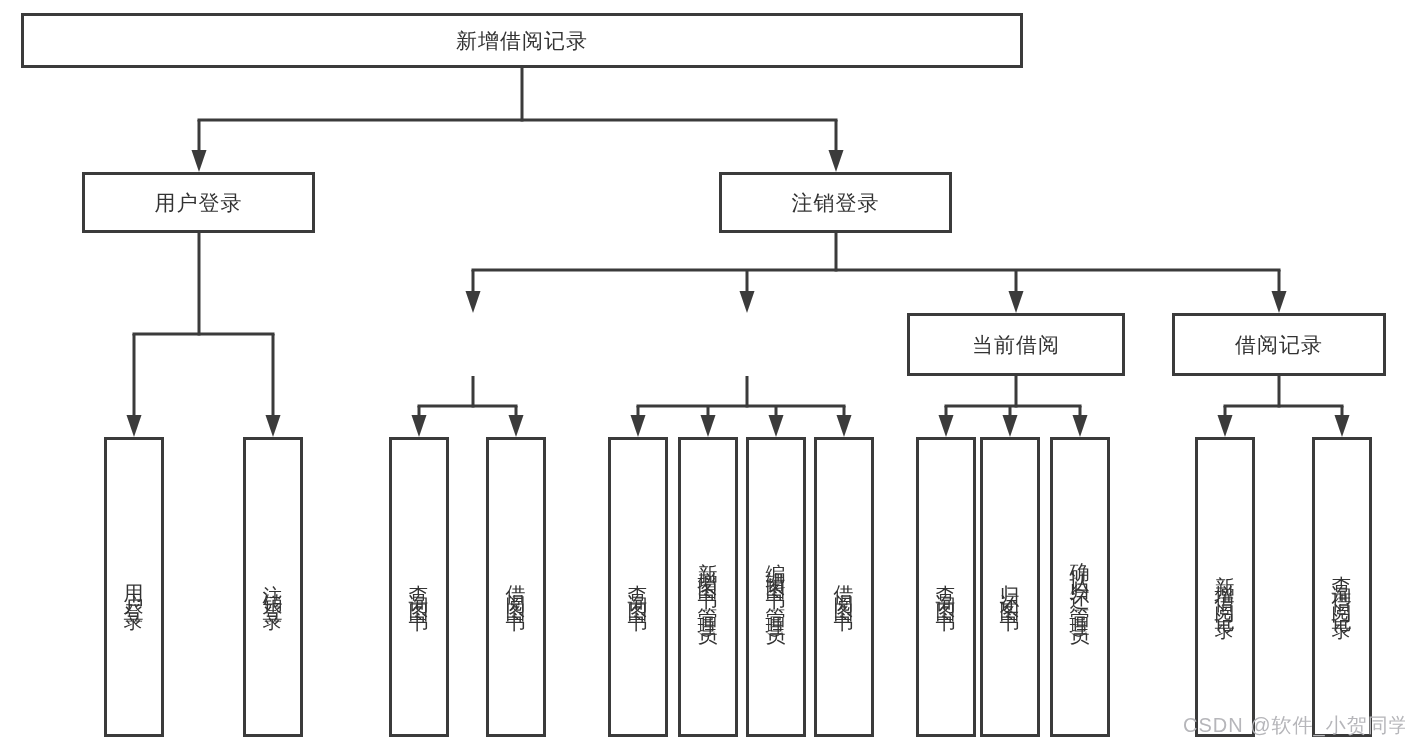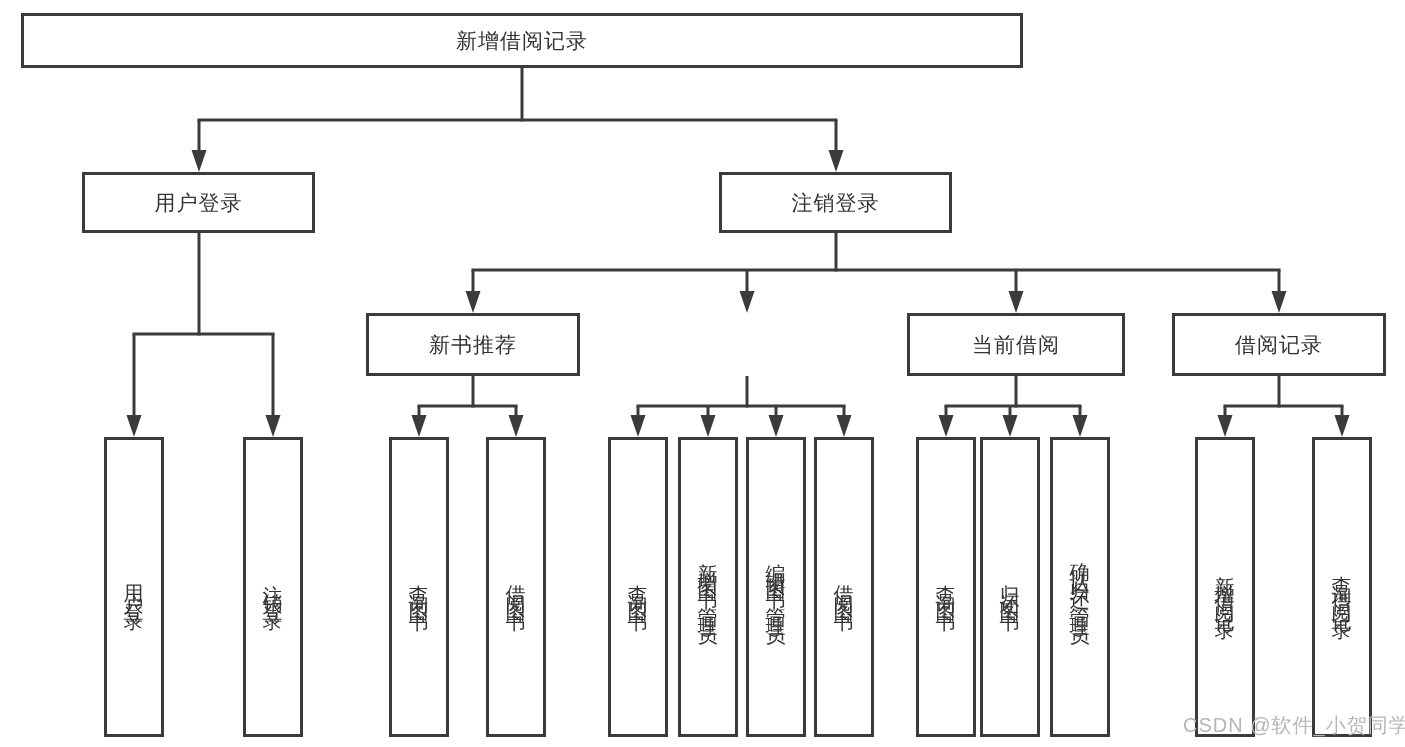--- a/index.html
+++ b/index.html
@@ -136,23 +136,20 @@
     <span class="hlabel">新增借阅记录</span>
   </div>
 
   <div class="node lvl2" style="left:82px">
     <span class="hlabel">用户登录</span>
   </div>
   <div class="node lvl2" style="left:719px">
     <span class="hlabel">注销登录</span>
   </div>
 
-  <div class="node lvl3" style="left:366px;width:214px">
-    <span class="hlabel">新书推荐</span>
-  </div>
   <div class="node lvl3" style="left:1172px;width:214px">
     <span class="hlabel">借阅记录</span>
   </div>
   <div class="node lvl3" style="left:907px;width:218px">
     <span class="hlabel">当前借阅</span>
   </div>
 
   <div class="node leaf" style="left:104px">
     <span class="vtext">用户登录</span>
   </div>

